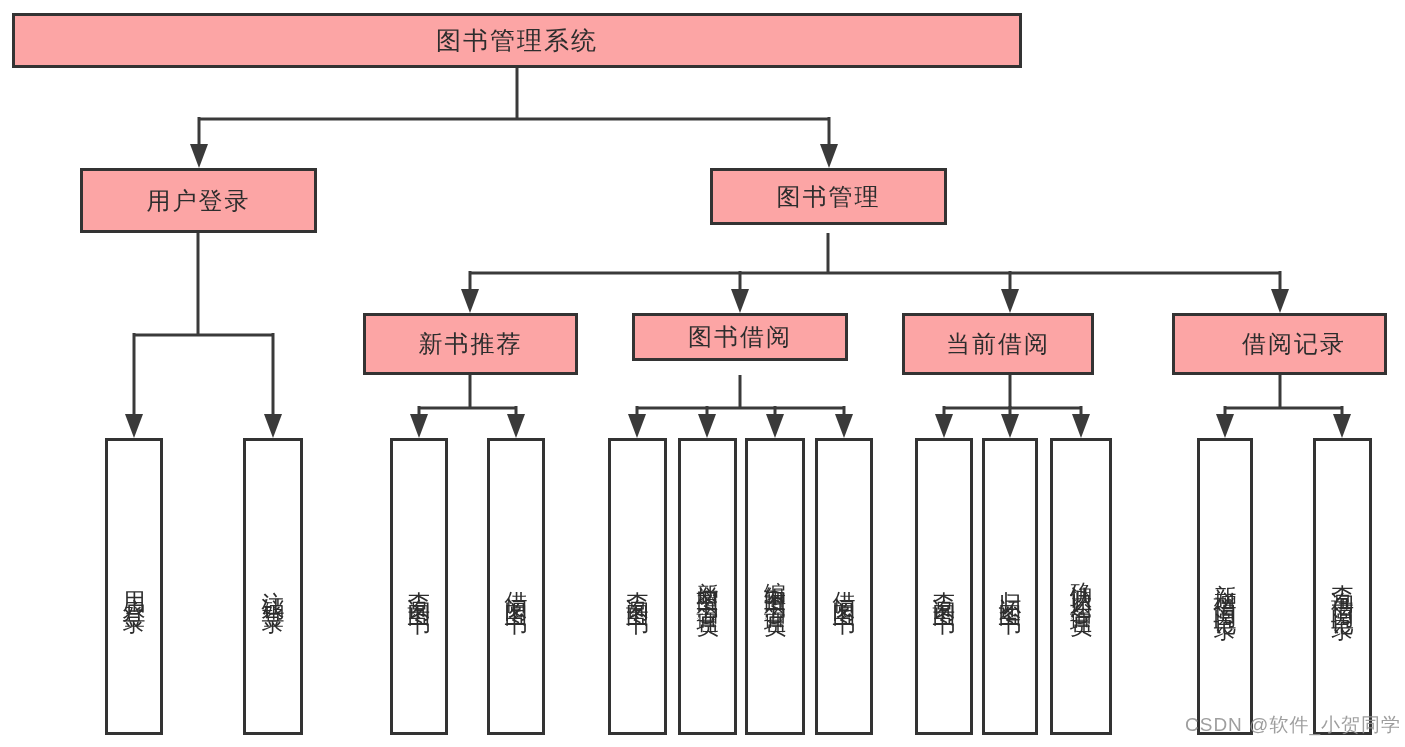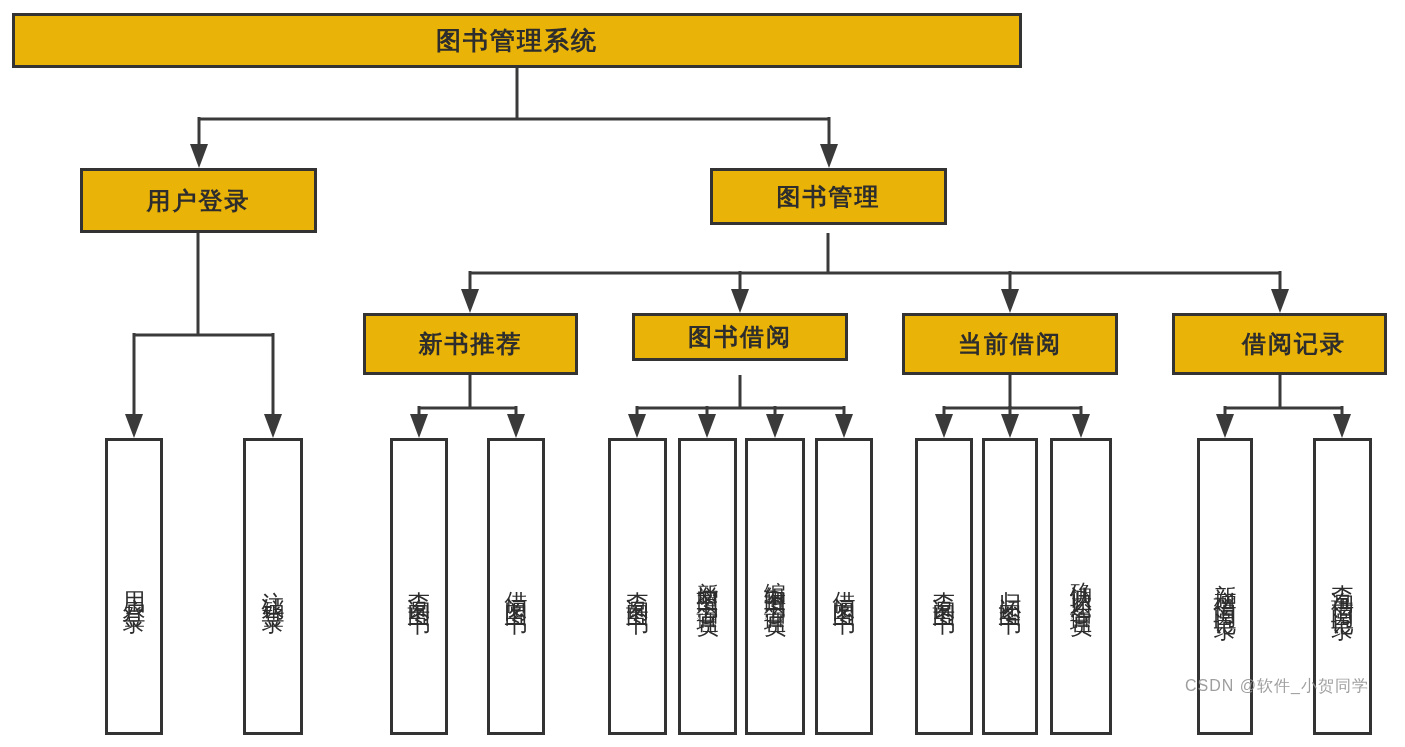--- a/index.html
+++ b/index.html
@@ -4,36 +4,36 @@
 <style>
   html, body { margin: 0; padding: 0; background: #ffffff; }
   body {
     width: 1405px; height: 747px; position: relative; overflow: hidden;
     font-family: "Liberation Sans", "DejaVu Sans", sans-serif;
   }
   #canvas { position: absolute; inset: 0; width: 1405px; height: 747px; }
   svg.wires { position: absolute; left: 0; top: 0; z-index: 1; }
   .hnode {
     position: absolute; box-sizing: border-box; z-index: 2;
-    border: 3px solid #333333; background: #eab308;
+    border: 3px solid #333333; background: #fca5a5;
     display: flex; align-items: center; justify-content: center;
-    font-size: 24px; color: #2d2d2d; letter-spacing: 2px; white-space: nowrap; font-weight: bold;
+    font-size: 24px; color: #2d2d2d; letter-spacing: 2px; white-space: nowrap;
   }
   .hnode.root { font-size: 25px; }
   .vnode {
     position: absolute; box-sizing: border-box; z-index: 2;
     border: 3px solid #333333; background: #ffffff;
     display: flex; align-items: center; justify-content: center;
     writing-mode: vertical-rl; text-orientation: mixed;
     font-size: 23px; color: #2d2d2d; letter-spacing: 7px; line-height: 1;
   }
   .vnode.long { letter-spacing: 5px; font-size: 22px; }
   .watermark {
-    position: absolute; z-index: 5; left: 1185px; top: 676px;
-    font-size: 16px; color: rgba(148,148,148,0.9);
+    position: absolute; z-index: 5; left: 1185px; top: 712px;
+    font-size: 19px; color: rgba(148,148,148,0.9);
     letter-spacing: 1px; white-space: nowrap;
   }
 </style>
 </head>
 <body>
 
 <div id="canvas">
 
   <svg class="wires" width="1405" height="747" viewBox="0 0 1405 747" aria-hidden="true">
     <g stroke="#3a3a3a" stroke-width="3" fill="none">
@@ -104,21 +104,21 @@
     </g>
   </svg>
 
   <div class="hnode root" style="left:12px; top:13px; width:1010px; height:55px;">图书管理系统</div>
 
   <div class="hnode" style="left:80px; top:168px; width:237px; height:65px;">用户登录</div>
   <div class="hnode" style="left:710px; top:168px; width:237px; height:57px;">图书管理</div>
 
   <div class="hnode" style="left:363px; top:313px; width:215px; height:62px;">新书推荐</div>
   <div class="hnode" style="left:632px; top:313px; width:216px; height:48px;">图书借阅</div>
-  <div class="hnode" style="left:902px; top:313px; width:216px; height:62px;">当前借阅</div>
+  <div class="hnode" style="left:902px; top:313px; width:192px; height:62px;">当前借阅</div>
   <div class="hnode" style="left:1172px; top:313px; width:215px; height:62px;padding-left:29px;">借阅记录</div>
 
   <div class="vnode" style="left:105px; top:438px; width:58px; height:297px;">用户登录</div>
   <div class="vnode" style="left:243px; top:438px; width:60px; height:297px;">注销登录</div>
 
   <div class="vnode" style="left:390px; top:438px; width:58px; height:297px;">查询图书</div>
   <div class="vnode" style="left:487px; top:438px; width:58px; height:297px;">借阅图书</div>
 
   <div class="vnode" style="left:608px; top:438px; width:59px; height:297px;">查询图书</div>
   <div class="vnode long" style="left:678px; top:438px; width:59px; height:297px;">新增图书（管理员）</div>

